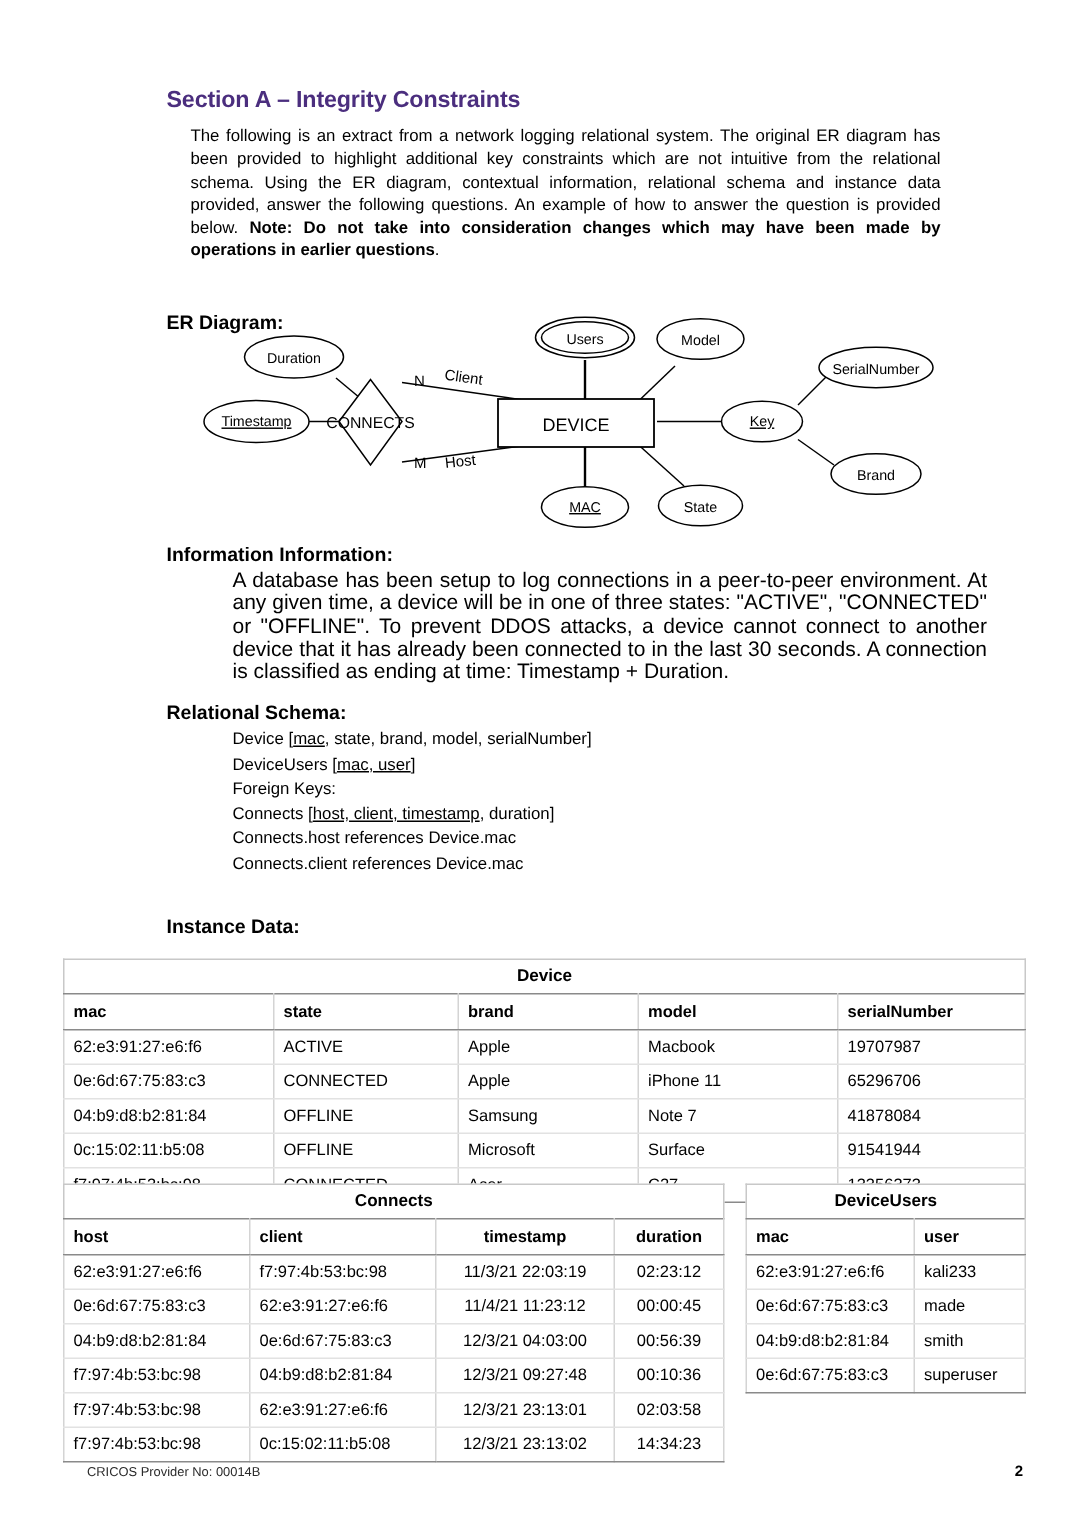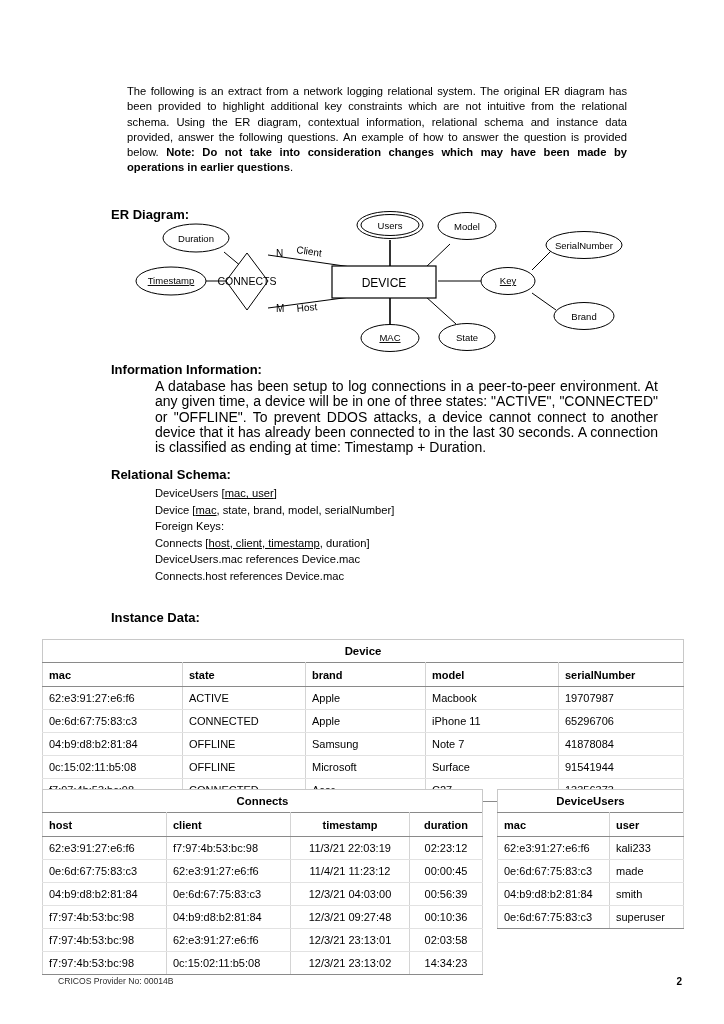--- a/index.html
+++ b/index.html
@@ -155,20 +155,21 @@
     font-size: 10px;
     font-weight: bold;
     color: #000;
   }
 </style>
 </head>
 <body>
 
 <div class="page">
 
+  <div class="section-title">Section A – Integrity Constraints</div>
 
   <div class="intro">
     <span>The following is an extract from a network logging relational system. The original ER diagram has been provided to highlight additional key constraints which are not intuitive from the relational schema. Using the ER diagram, contextual information, relational schema and instance data provided, answer the following questions. An example of how to answer the question is provided below. </span><b>Note: Do not take into consideration changes which may have been made by operations in earlier questions</b><span>.</span>
   </div>
 
   <div class="subhead" id="sh-er">ER Diagram:</div>
 
   <div class="er-wrap">
     <svg width="520" height="160" viewBox="0 0 520 160" xmlns="http://www.w3.org/2000/svg">
       <g stroke="#000" stroke-width="1" fill="none">
@@ -247,26 +248,26 @@
       <text x="156" y="112" font-family="Liberation Sans, sans-serif" font-size="10" fill="#000">M</text>
       <text x="177" y="112" font-family="Liberation Sans, sans-serif" font-size="10" fill="#000" transform="rotate(-6 177 112)">Host</text>
     </svg>
   </div>
 
   <div class="subhead" id="sh-ctx">Information Information:</div>
   <div class="ctx-body">A database has been setup to log connections in a peer-to-peer environment. At any given time, a device will be in one of three states: "ACTIVE", "CONNECTED" or "OFFLINE". To prevent DDOS attacks, a device cannot connect to another device that it has already been connected to in the last 30 seconds. A connection is classified as ending at time: Timestamp + Duration.</div>
 
   <div class="subhead" id="sh-schema">Relational Schema:</div>
   <div class="schema-body">
+    <div><span>Device [</span><span class="u">mac</span><span>, state, brand, model, serialNumber]</span></div>
     <div><span>DeviceUsers [</span><span class="u">mac, user</span><span>]</span></div>
-    <div><span>Device [</span><span class="u">mac</span><span>, state, brand, model, serialNumber]</span></div>
     <div>Foreign Keys:</div>
     <div><span>Connects [</span><span class="u">host, client, timestamp</span><span>, duration]</span></div>
-    <div>DeviceUsers.mac references Device.mac</div>
     <div>Connects.host references Device.mac</div>
+    <div>Connects.client references Device.mac</div>
   </div>
 
   <div class="subhead" id="sh-inst">Instance Data:</div>
 
   <div id="tbl-device-wrap">
     <table class="data" id="tbl-device">
       <caption>Device</caption>
       <colgroup>
         <col style="width:140px">
           <col style="width:123px">

